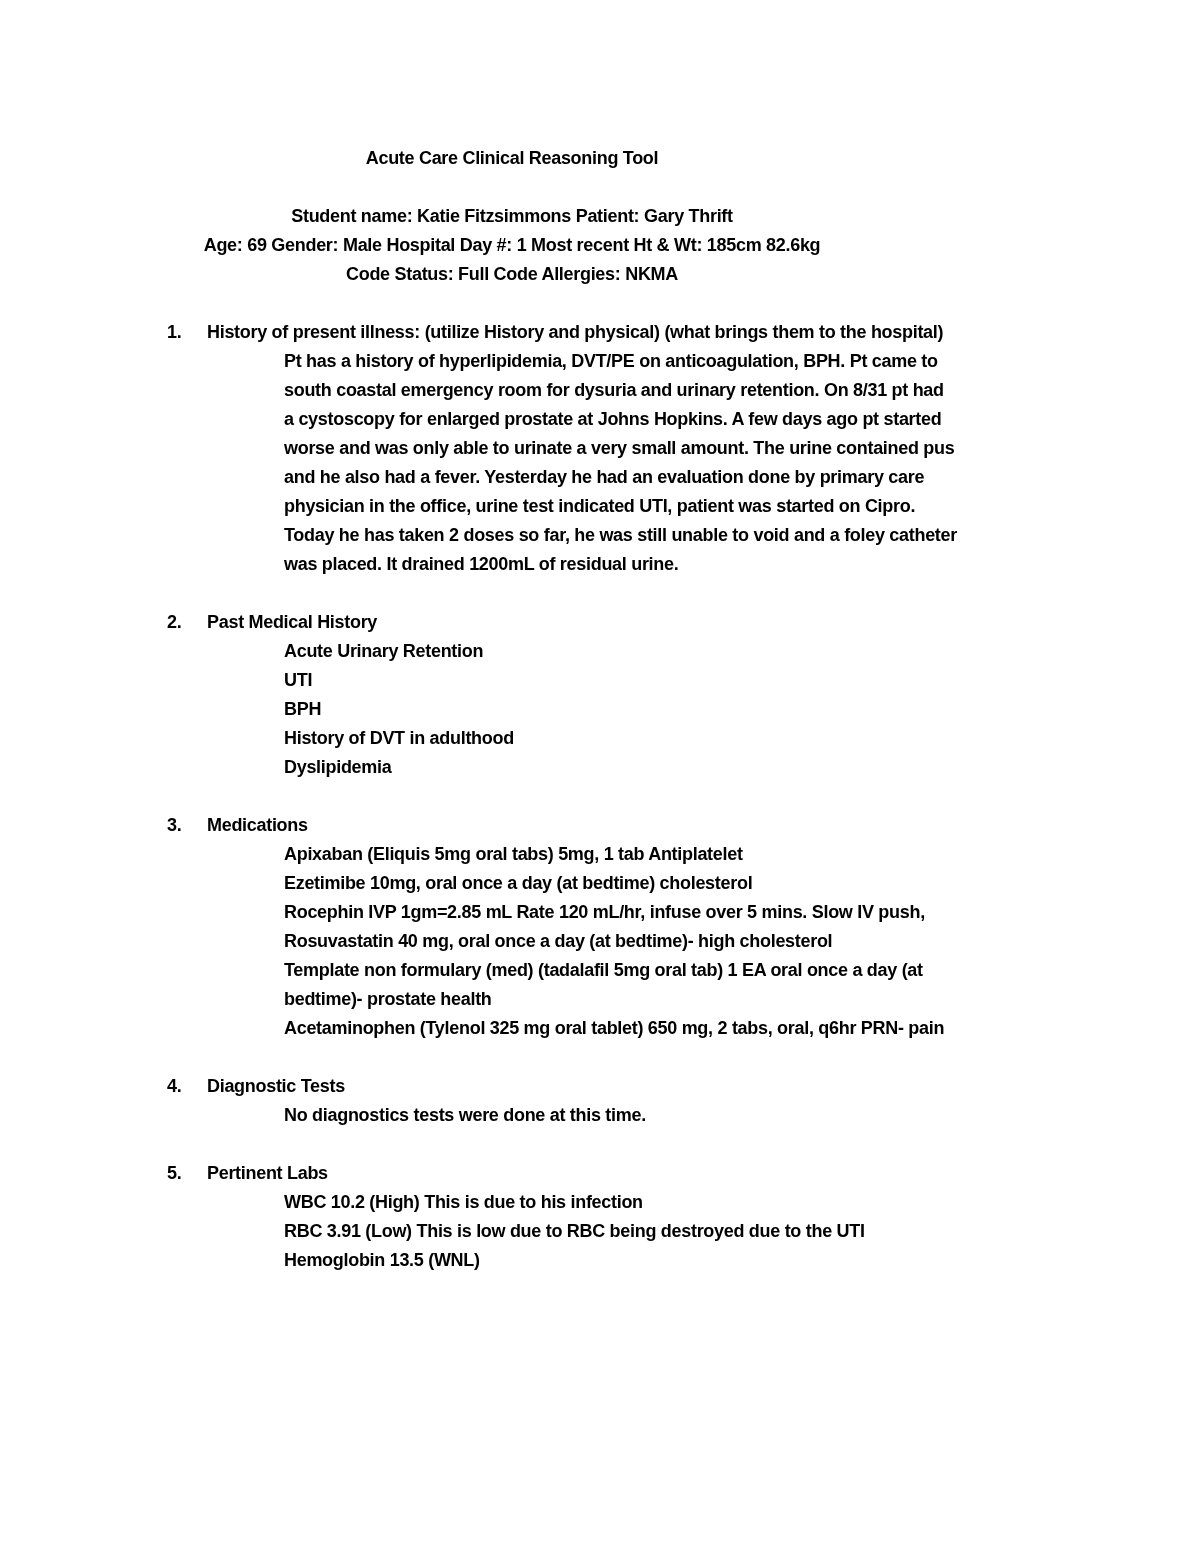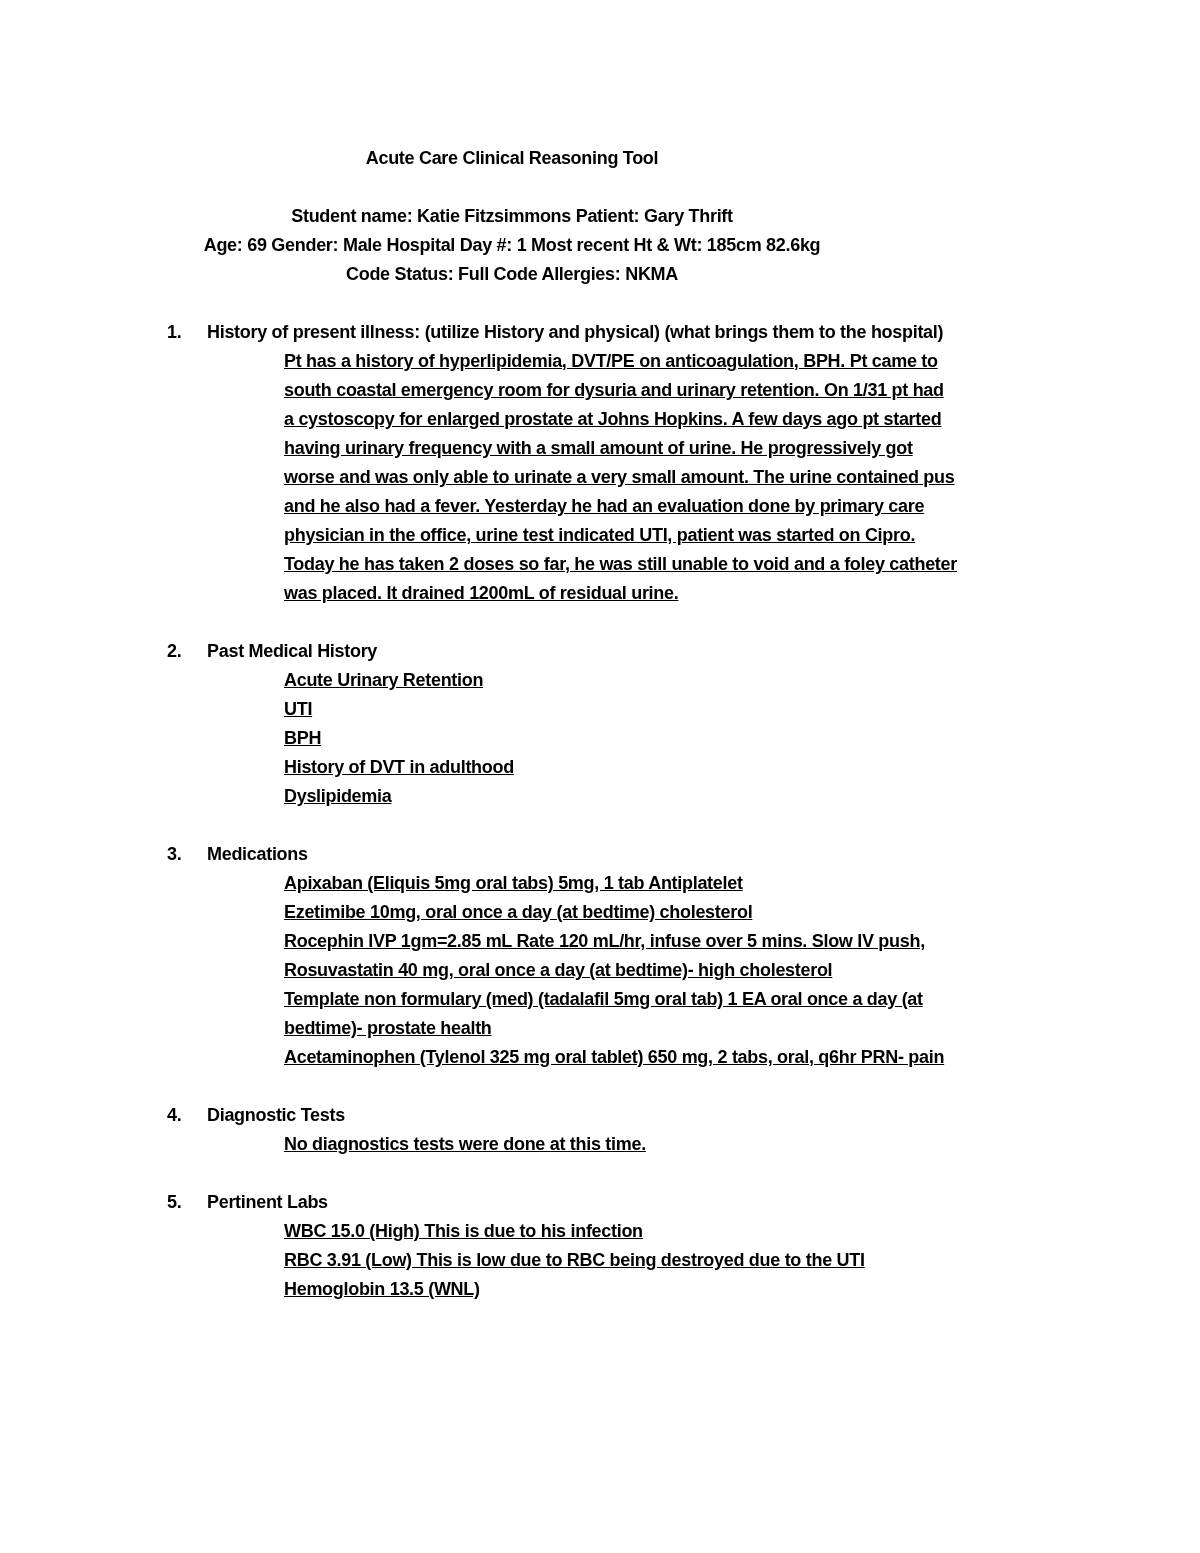--- a/index.html
+++ b/index.html
@@ -46,21 +46,20 @@
   }
   .list-number {
     width: 40px;
     flex-shrink: 0;
   }
   .heading-text {
     white-space: nowrap;
   }
   .section-body {
     margin-left: 117px;
-    text-decoration: underline;
   }
 </style>
 </head>
 <body>
 
 <div class="page">
 
   <div class="doc-header">
     <div class="doc-line">Acute Care Clinical Reasoning Tool</div>
     <div class="header-gap"></div>
@@ -71,23 +70,22 @@
 
   <div class="sections">
 
     <div class="section">
       <div class="section-heading">
         <span class="list-number">1.</span>
         <span class="heading-text">History of present illness: (utilize History and physical) (what brings them to the hospital)</span>
       </div>
       <div class="section-body">
         <div class="doc-line">Pt has a history of hyperlipidemia, DVT/PE on anticoagulation, BPH. Pt came to</div>
-        <div class="doc-line">south coastal emergency room for dysuria and urinary retention. On 1/31 pt had</div>
+        <div class="doc-line">south coastal emergency room for dysuria and urinary retention. On 8/31 pt had</div>
         <div class="doc-line">a cystoscopy for enlarged prostate at Johns Hopkins. A few days ago pt started</div>
-        <div class="doc-line">having urinary frequency with a small amount of urine. He progressively got</div>
         <div class="doc-line">worse and was only able to urinate a very small amount. The urine contained pus</div>
         <div class="doc-line">and he also had a fever. Yesterday he had an evaluation done by primary care</div>
         <div class="doc-line">physician in the office, urine test indicated UTI, patient was started on Cipro.</div>
         <div class="doc-line">Today he has taken 2 doses so far, he was still unable to void and a foley catheter</div>
         <div class="doc-line">was placed. It drained 1200mL of residual urine.</div>
       </div>
     </div>
 
     <div class="section">
       <div class="section-heading">
@@ -128,20 +126,20 @@
         <div class="doc-line">No diagnostics tests were done at this time.</div>
       </div>
     </div>
 
     <div class="section">
       <div class="section-heading">
         <span class="list-number">5.</span>
         <span class="heading-text">Pertinent Labs</span>
       </div>
       <div class="section-body">
-        <div class="doc-line">WBC 15.0 (High) This is due to his infection</div>
+        <div class="doc-line">WBC 10.2 (High) This is due to his infection</div>
         <div class="doc-line">RBC 3.91 (Low) This is low due to RBC being destroyed due to the UTI</div>
         <div class="doc-line">Hemoglobin 13.5 (WNL)</div>
       </div>
     </div>
 
   </div>
 </div>
 
 </body></html>

